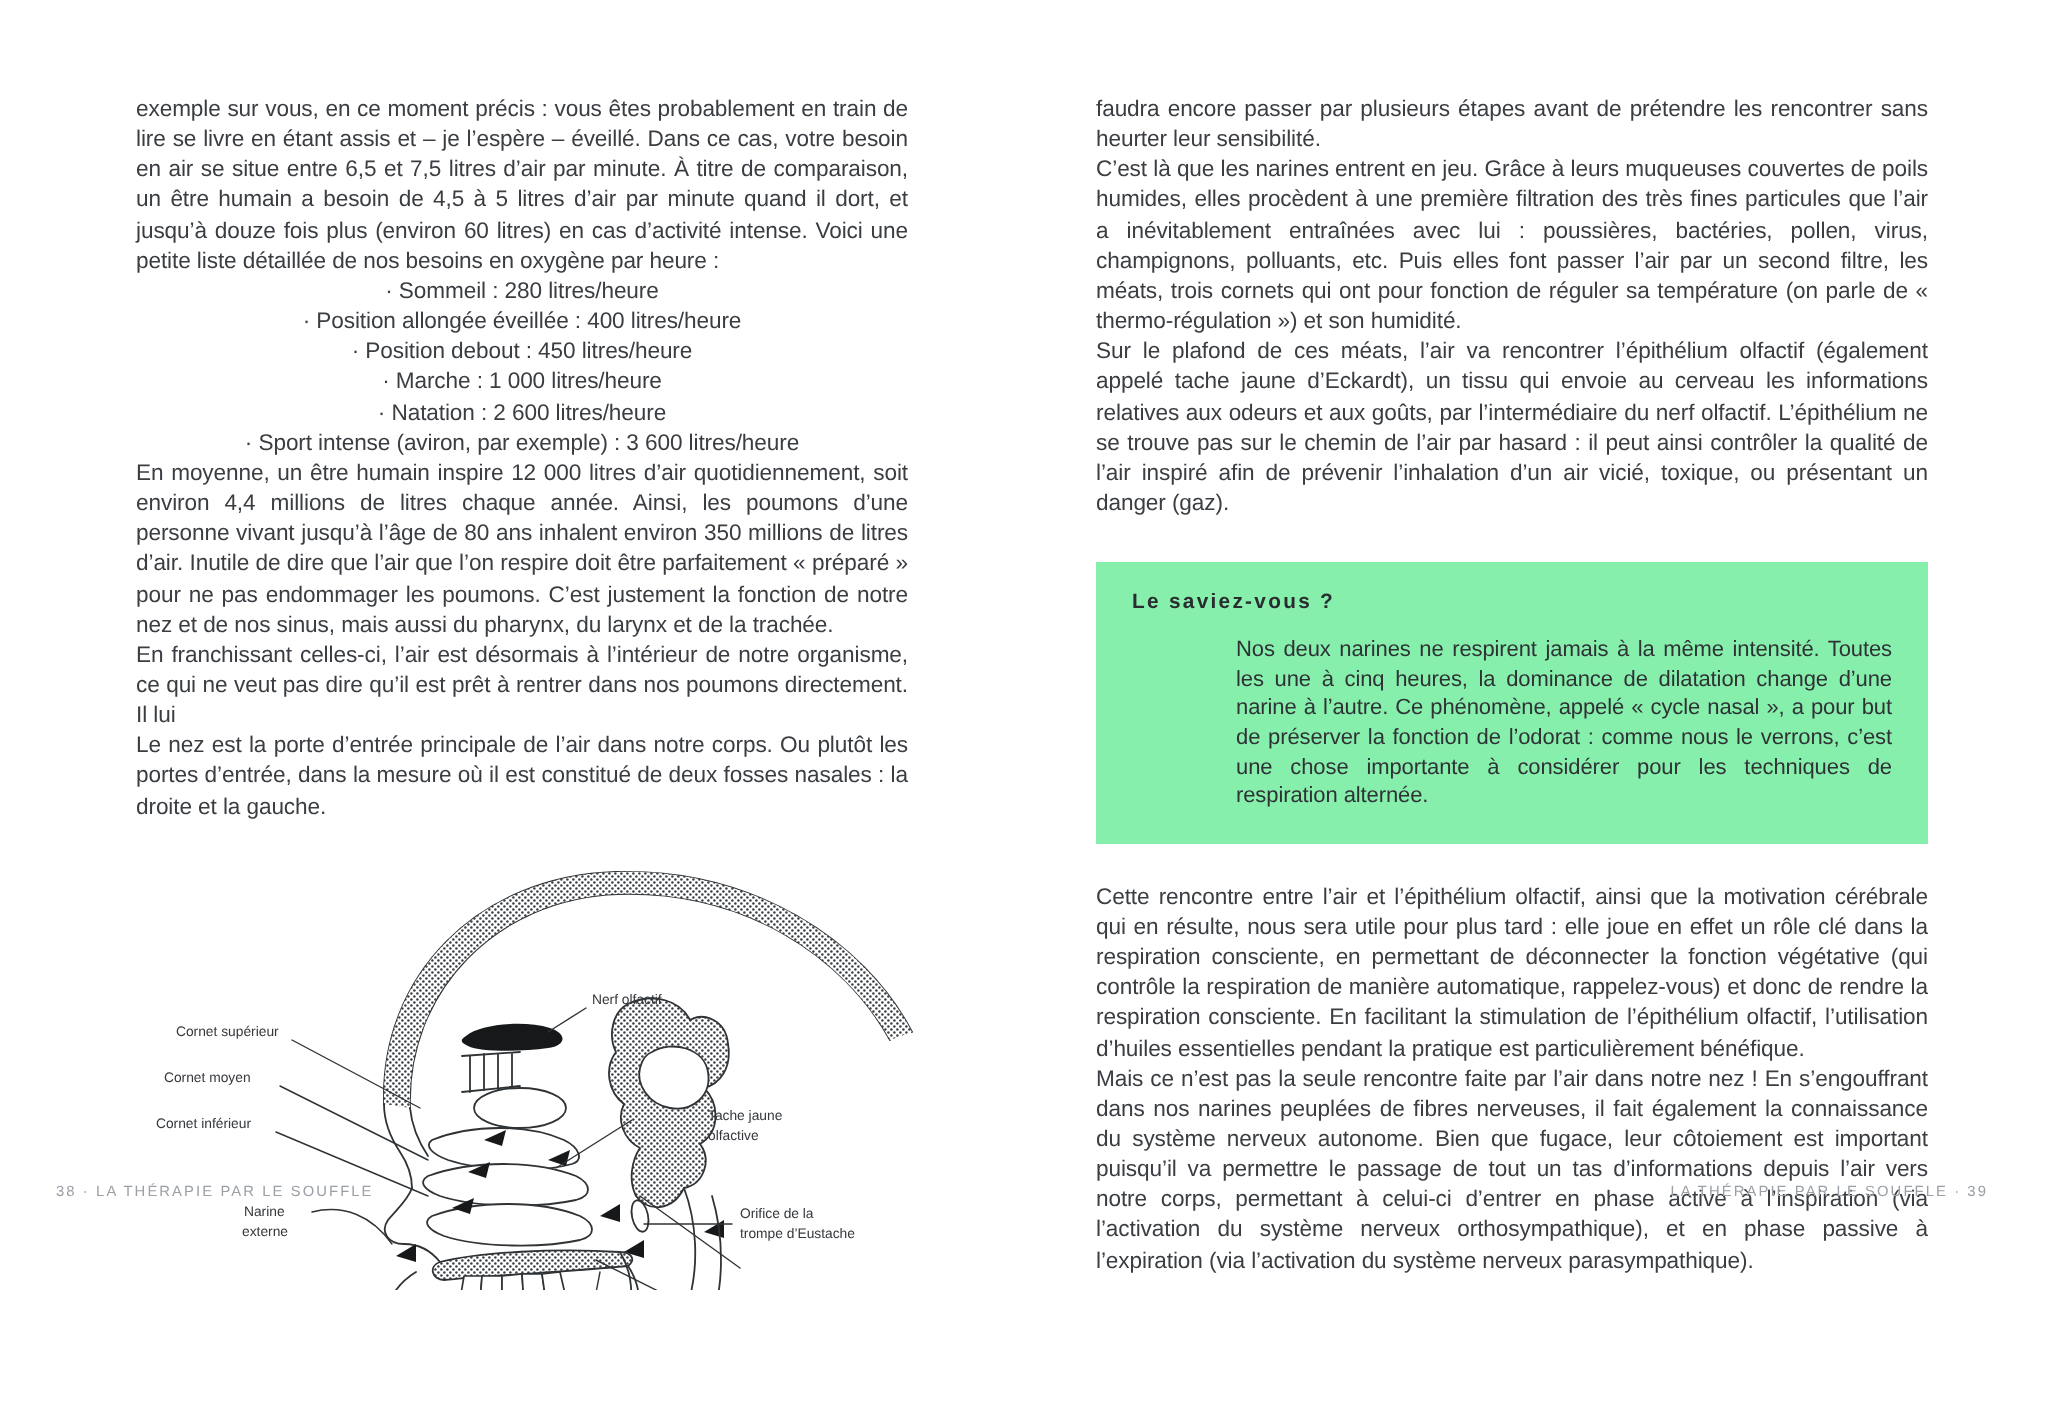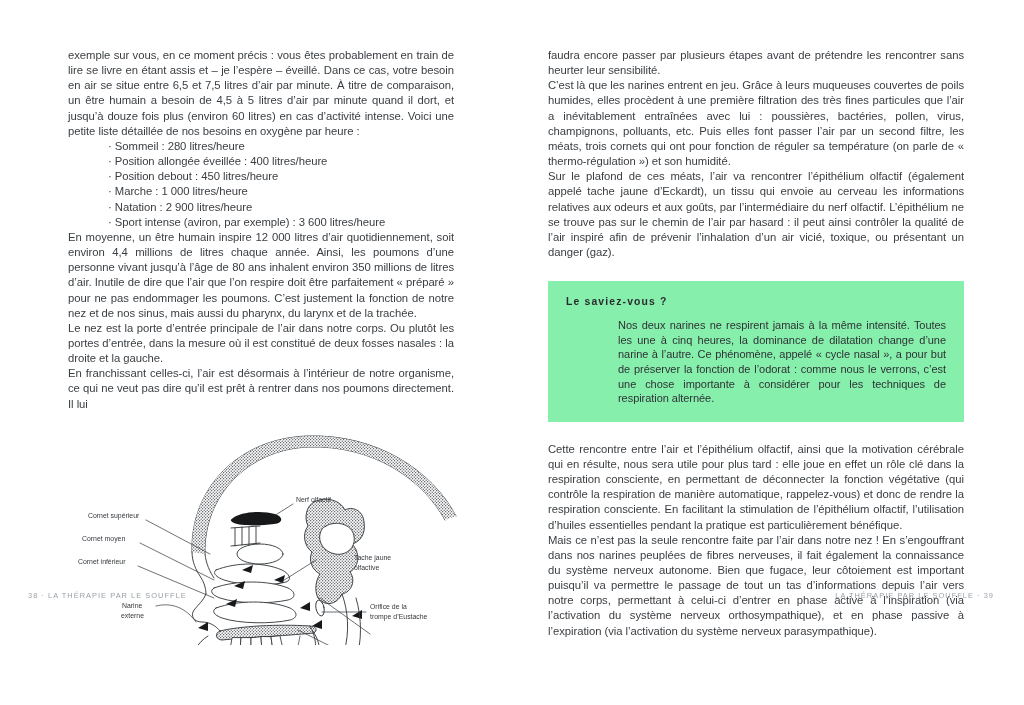--- a/index.html
+++ b/index.html
@@ -30,21 +30,21 @@
   .page-right { padding: 48px 60px 12px 36px; }
 
   .body-text {
     font-size: 11.3px;
     line-height: 15.15px;
     text-align: justify;
     color: #3a3e42;
     letter-spacing: -0.05px;
     margin: 0;
   }
-  .body-text.ragged { text-align: left; margin-left: 40px; }
+  .body-text.ragged { text-align: center; }
   .para { margin: 0; }
   .list-line { margin: 0; }
 
   
   .section-head {
     display: inline-block;
     position: relative;
     font-size: 10.6px;
     font-weight: bold;
     letter-spacing: 1.1px;
@@ -123,30 +123,30 @@
 
   <div class="page page-left">
 
     <p class="body-text para">exemple sur vous, en ce moment précis : vous êtes probablement en train de lire se livre en étant assis et – je l’espère – éveillé. Dans ce cas, votre besoin en air se situe entre 6,5 et 7,5 litres d’air par minute. À titre de comparaison, un être humain a besoin de 4,5 à 5 litres d’air par minute quand il dort, et jusqu’à douze fois plus (environ 60 litres) en cas d’activité intense. Voici une petite liste détaillée de nos besoins en oxygène par heure :</p>
 
     <div class="body-text ragged">
       <div class="list-line">· Sommeil : 280 litres/heure</div>
       <div class="list-line">· Position allongée éveillée : 400 litres/heure</div>
       <div class="list-line">· Position debout : 450 litres/heure</div>
       <div class="list-line">· Marche : 1 000 litres/heure</div>
-      <div class="list-line">· Natation : 2 900 litres/heure</div>
+      <div class="list-line">· Natation : 2 600 litres/heure</div>
       <div class="list-line">· Sport intense (aviron, par exemple) : 3 600 litres/heure</div>
     </div>
 
     <p class="body-text para">En moyenne, un être humain inspire 12 000 litres d’air quotidiennement, soit environ 4,4 millions de litres chaque année. Ainsi, les poumons d’une personne vivant jusqu’à l’âge de 80 ans inhalent environ 350 millions de litres d’air. Inutile de dire que l’air que l’on respire doit être parfaitement « préparé » pour ne pas endommager les poumons. C’est justement la fonction de notre nez et de nos sinus, mais aussi du pharynx, du larynx et de la trachée.</p>
 
 
+    <p class="body-text para">En franchissant celles-ci, l’air est désormais à l’intérieur de notre organisme, ce qui ne veut pas dire qu’il est prêt à rentrer dans nos poumons directement. Il lui</p>
+
     <p class="body-text para">Le nez est la porte d’entrée principale de l’air dans notre corps. Ou plutôt les portes d’entrée, dans la mesure où il est constitué de deux fosses nasales : la droite et la gauche.</p>
-
-    <p class="body-text para">En franchissant celles-ci, l’air est désormais à l’intérieur de notre organisme, ce qui ne veut pas dire qu’il est prêt à rentrer dans nos poumons directement. Il lui</p>
 
     <div class="figure">
       <svg width="400" height="215" viewBox="0 0 400 215" xmlns="http://www.w3.org/2000/svg">
         <defs>
           <pattern id="stipple" width="3" height="3" patternUnits="userSpaceOnUse">
             <rect width="3" height="3" fill="#ffffff"></rect>
             <circle cx="0.7" cy="0.7" r="0.62" fill="#3a3e42"></circle>
             <circle cx="2.2" cy="2.2" r="0.62" fill="#3a3e42"></circle>
           </pattern>
         </defs>

